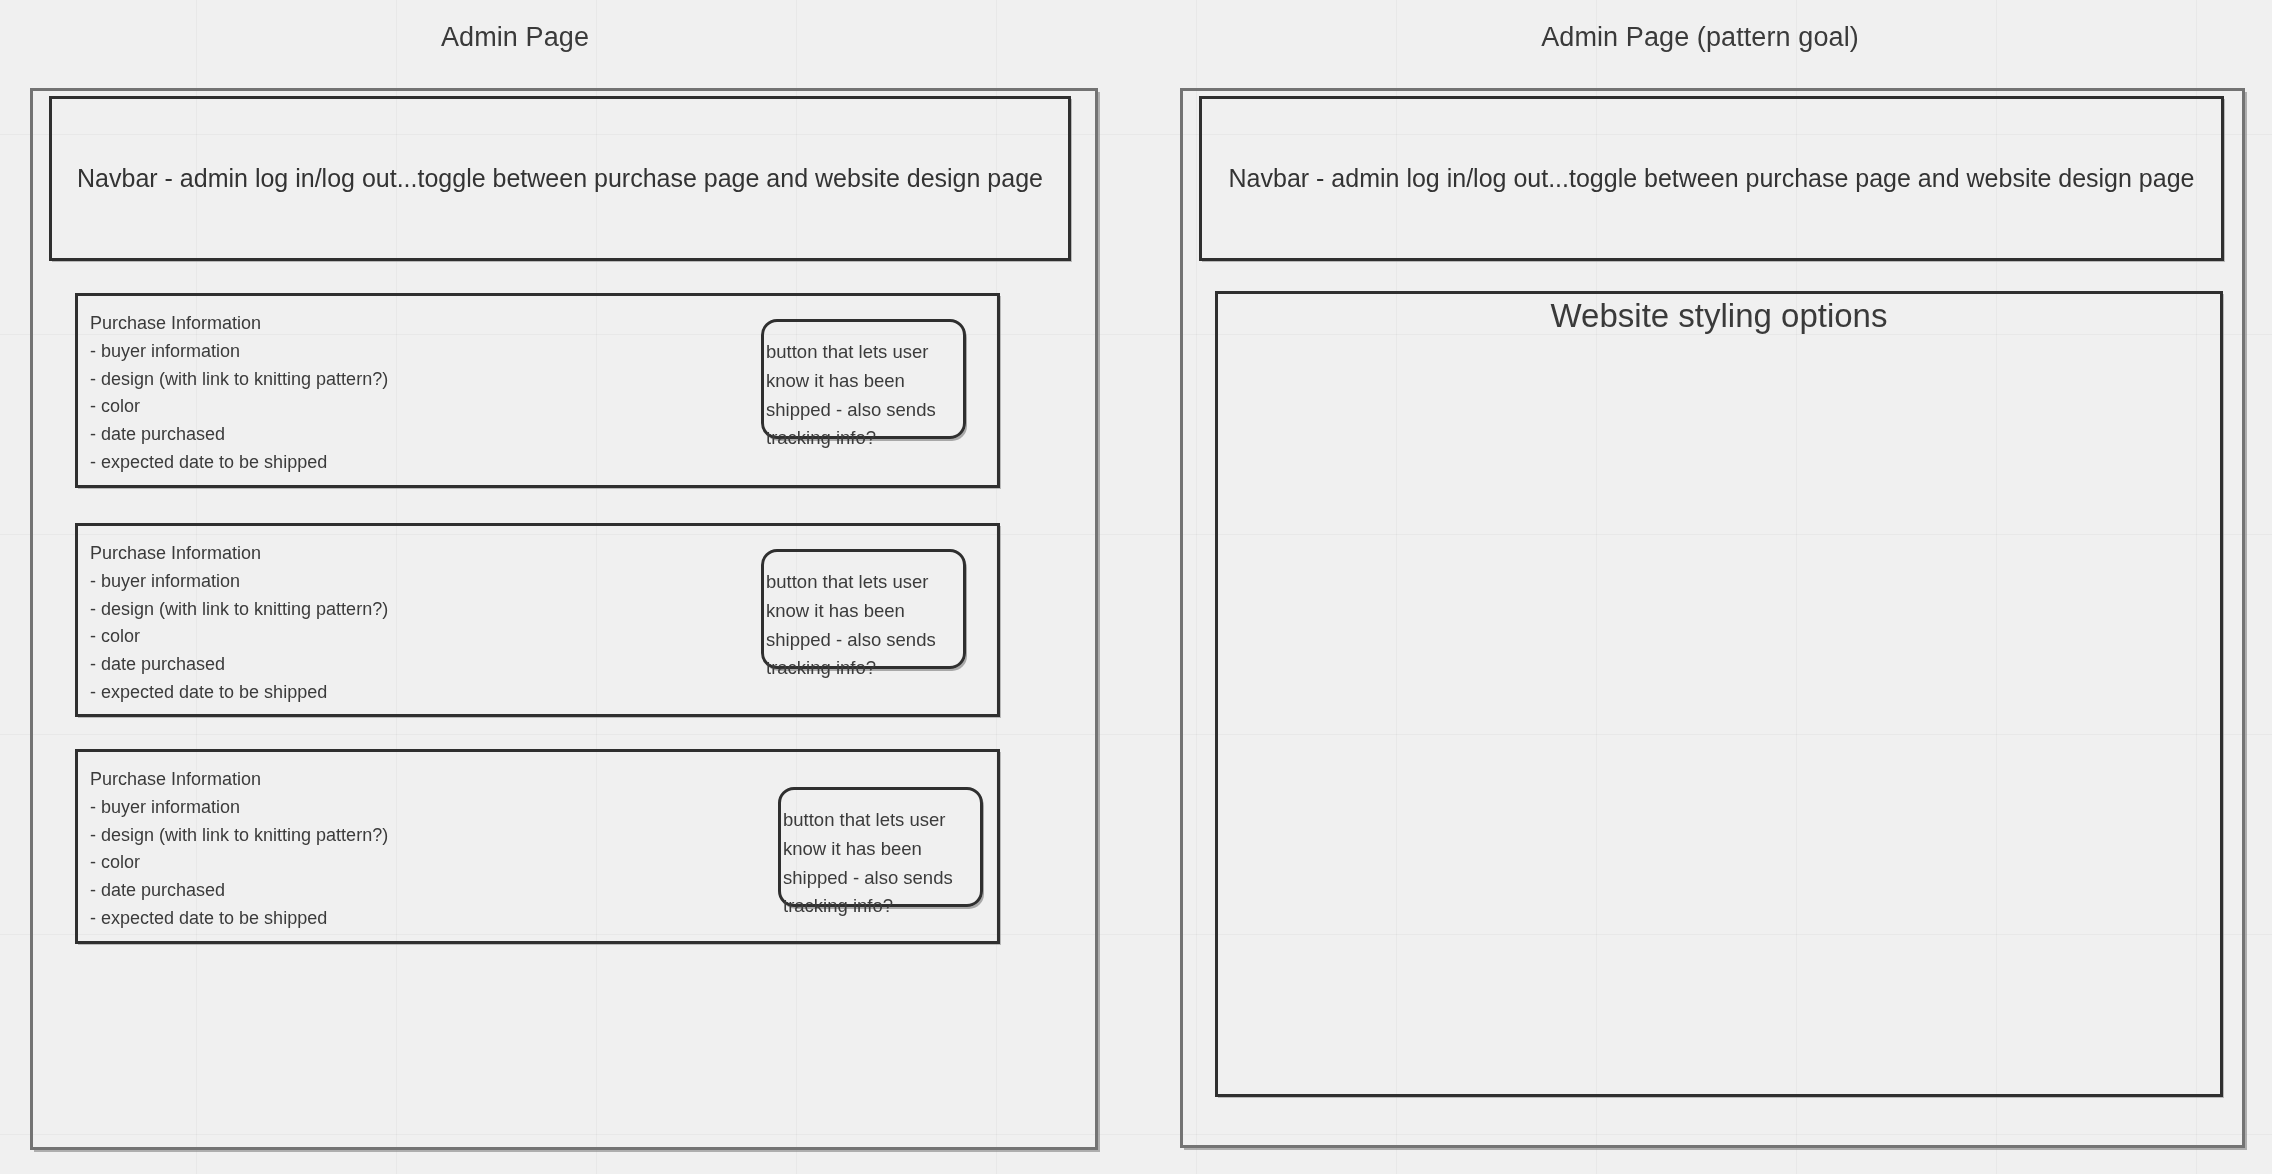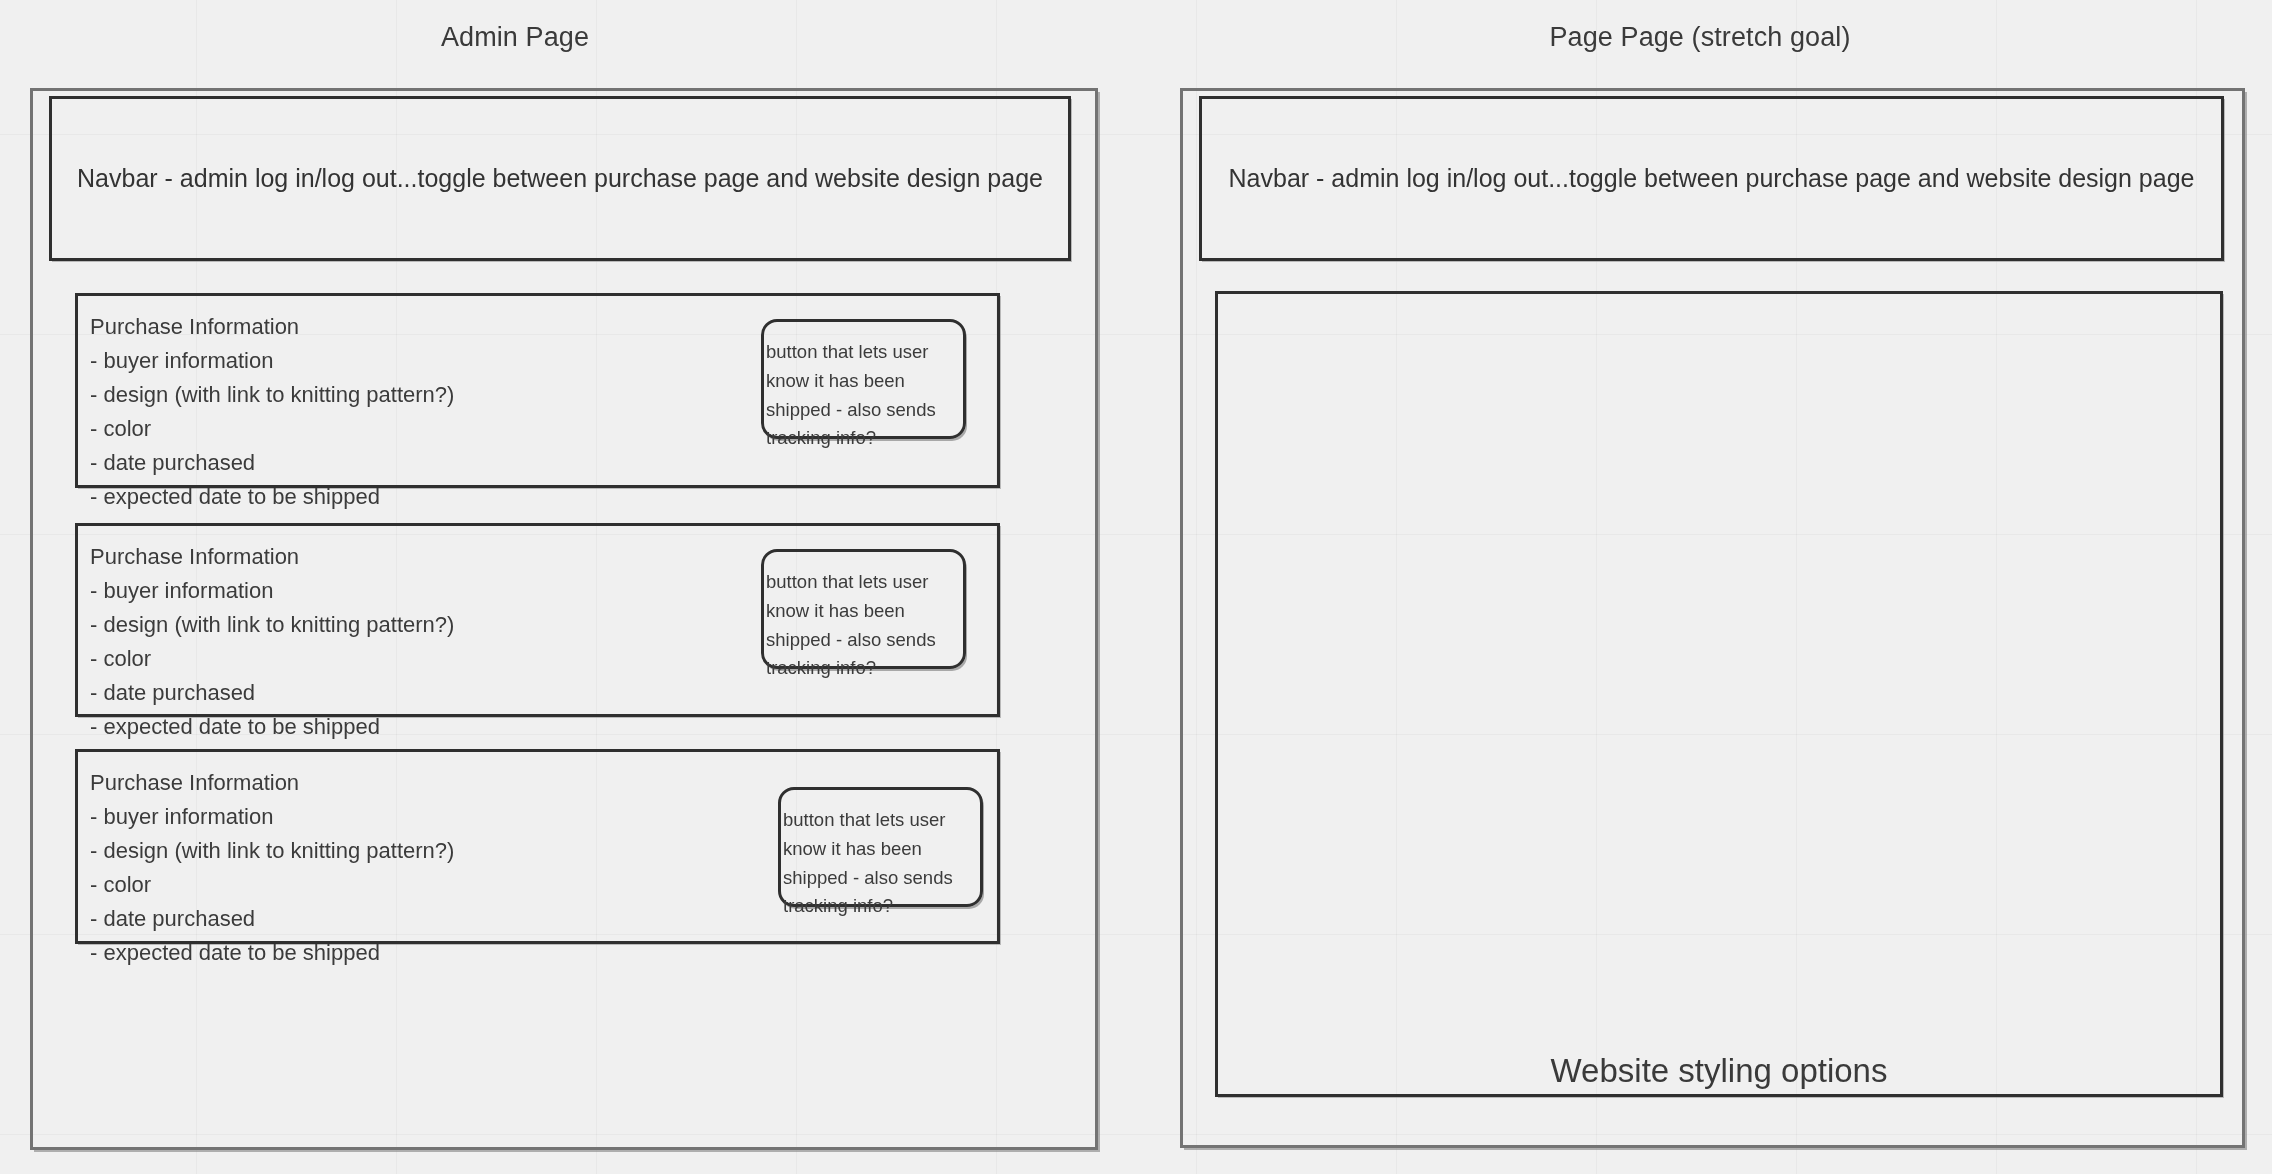--- a/index.html
+++ b/index.html
@@ -80,21 +80,21 @@
     width: 925px;
   }
   #card-0 { top: 202px; height: 195px; }
   #card-1 { top: 432px; height: 194px; }
   #card-2 { top: 658px; height: 195px; }
 
   .card-lines {
     position: absolute;
     left: 12px;
     top: 14px;
-    font-size: 22px;
+    font-size: 18px;
     line-height: 1.545;
     color: #3b3b3b;
     white-space: nowrap;
   }
   #card-0 .card-lines { top: 14px; }
   #card-1 .card-lines { top: 14px; }
   #card-2 .card-lines { top: 14px; }
 
   .card-lines div { white-space: nowrap; }
 
@@ -128,21 +128,21 @@
   #styling-box {
     position: absolute;
     box-sizing: border-box;
     border: 3px solid #2f2f2f;
     box-shadow: 2px 2px 0 -1px rgba(140,140,140,0.55);
     left: 32px;
     top: 200px;
     width: 1008px;
     height: 806px;
     display: flex;
-    align-items: flex-end;
+    align-items: flex-start;
     justify-content: center;
   }
   #styling-text {
     text-align: center;
     font-size: 33px;
     line-height: 1.36;
     color: #3a3a3a;
   }
   #styling-text div { white-space: nowrap; }
 </style>
@@ -211,21 +211,21 @@
         <div>button that lets user</div>
         <div>know it has been</div>
         <div>shipped - also sends</div>
         <div>tracking info?</div>
       </div>
     </div>
   </div>
 
 </div>
 
-<div class="wb-title" style="left:1700px; top:22px;">Page Page (stretch goal)</div>
+<div class="wb-title" style="left:1700px; top:22px;">Admin Page (pattern goal)</div>
 
 <div class="frame" id="panel-right">
 
   <div class="navbar-box" id="navbar-right">
     <div class="navbar-text">Navbar - admin log in/log out...toggle between purchase page and website design page</div>
   </div>
 
   <div id="styling-box">
     <div id="styling-text">
       <div>Website styling options</div>

